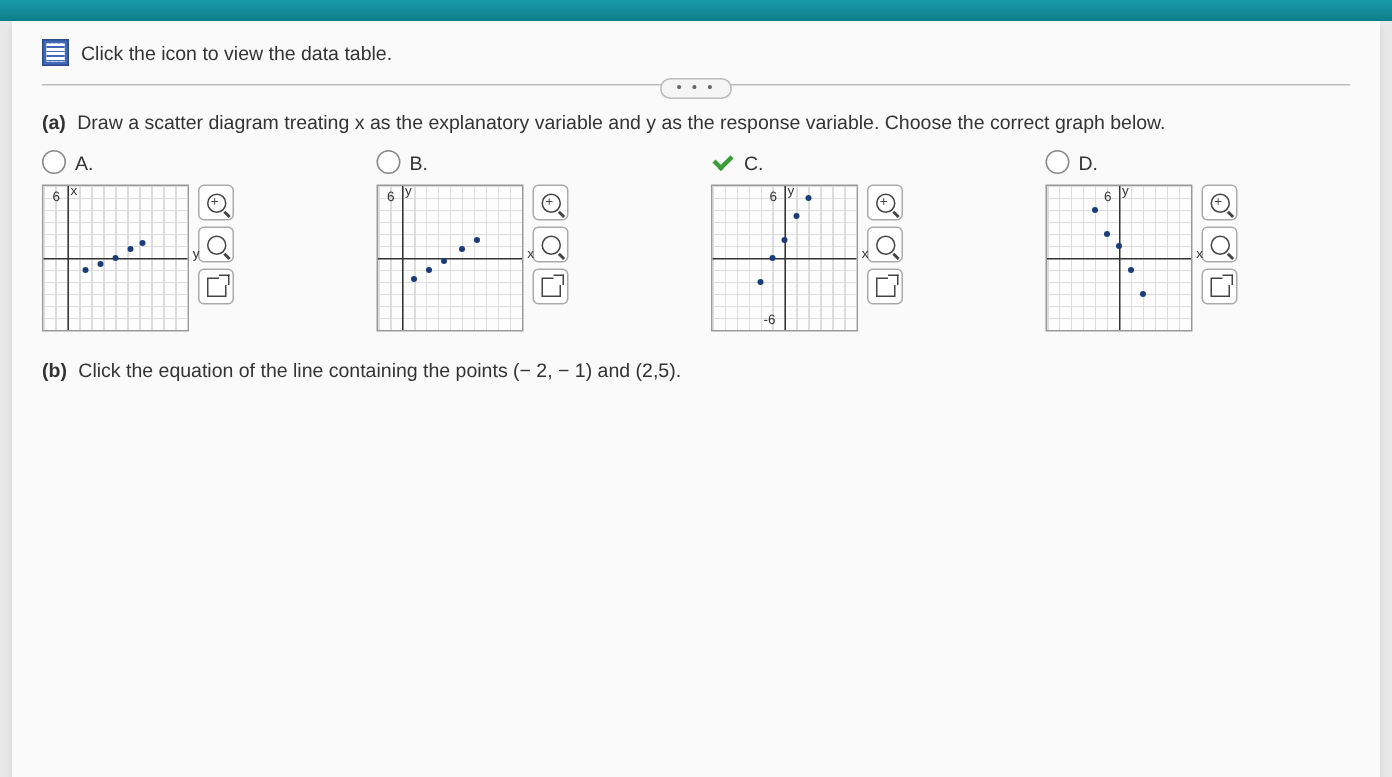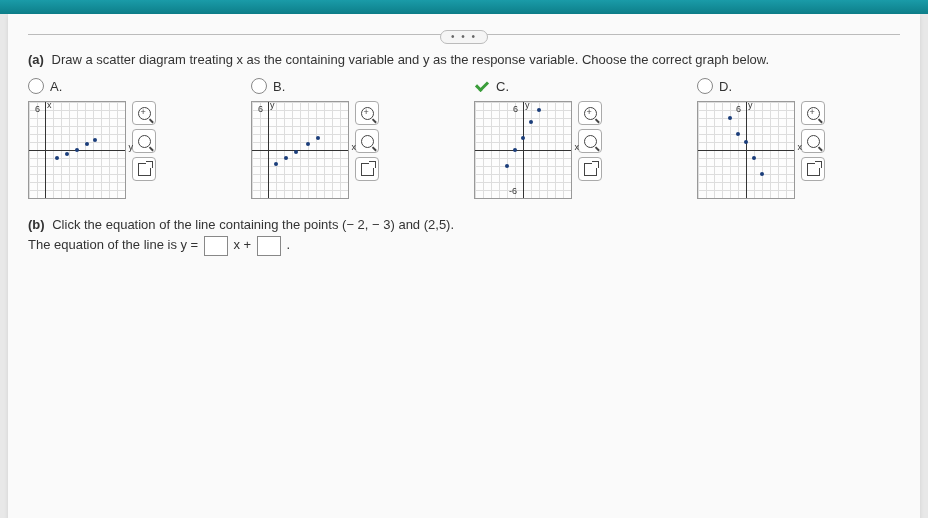--- a/index.html
+++ b/index.html
@@ -36,29 +36,33 @@
 .part-b{margin-top:18px}
 .eq-box{display:inline-block;width:22px;height:18px;border:1px solid #888;background:#fff;vertical-align:middle;margin:0 2px}
 .eq-line{line-height:2}
 </style>
 </head>
 <body>
 
 <div class="teal-bar"></div>
 <div class="page">
 
+  <div class="icon-row">
+    <span class="table-icon"></span>
+    <span>Click the icon to view the data table.</span>
+  </div>
 
   <hr>
   <div class="expand">
     <button class="expand-btn">• • •</button>
   </div>
 
   <div>
     <span class="q-label">(a)</span>
-    <span>Draw a scatter diagram treating x as the containing variable and y as the response variable. Choose the correct graph below.</span>
+    <span>Draw a scatter diagram treating x as the explanatory variable and y as the response variable. Choose the correct graph below.</span>
   </div>
 
   <div class="options-row">
 
     <div class="option">
       <div class="opt-header">
         <span class="radio"></span>
         <span>A.</span>
       </div>
       <div class="graph-wrap">
@@ -188,24 +192,17 @@
         </div>
       </div>
     </div>
 
   </div>
 
   <div class="part-b">
     <div>
       <span class="q-label">(b)</span>
       <span>Click the equation of the line containing the points </span>
-      <span>(− 2, − 3) and (2,5).</span>
-    </div>
-    <div class="eq-line">
-      <span>The equation of the line is y = </span>
-      <span class="eq-box"></span>
-      <span>x + </span>
-      <span class="eq-box"></span>
-      <span>.</span>
+      <span>(− 2, − 1) and (2,5).</span>
     </div>
   </div>
 
 </div>
 
 </body></html>

